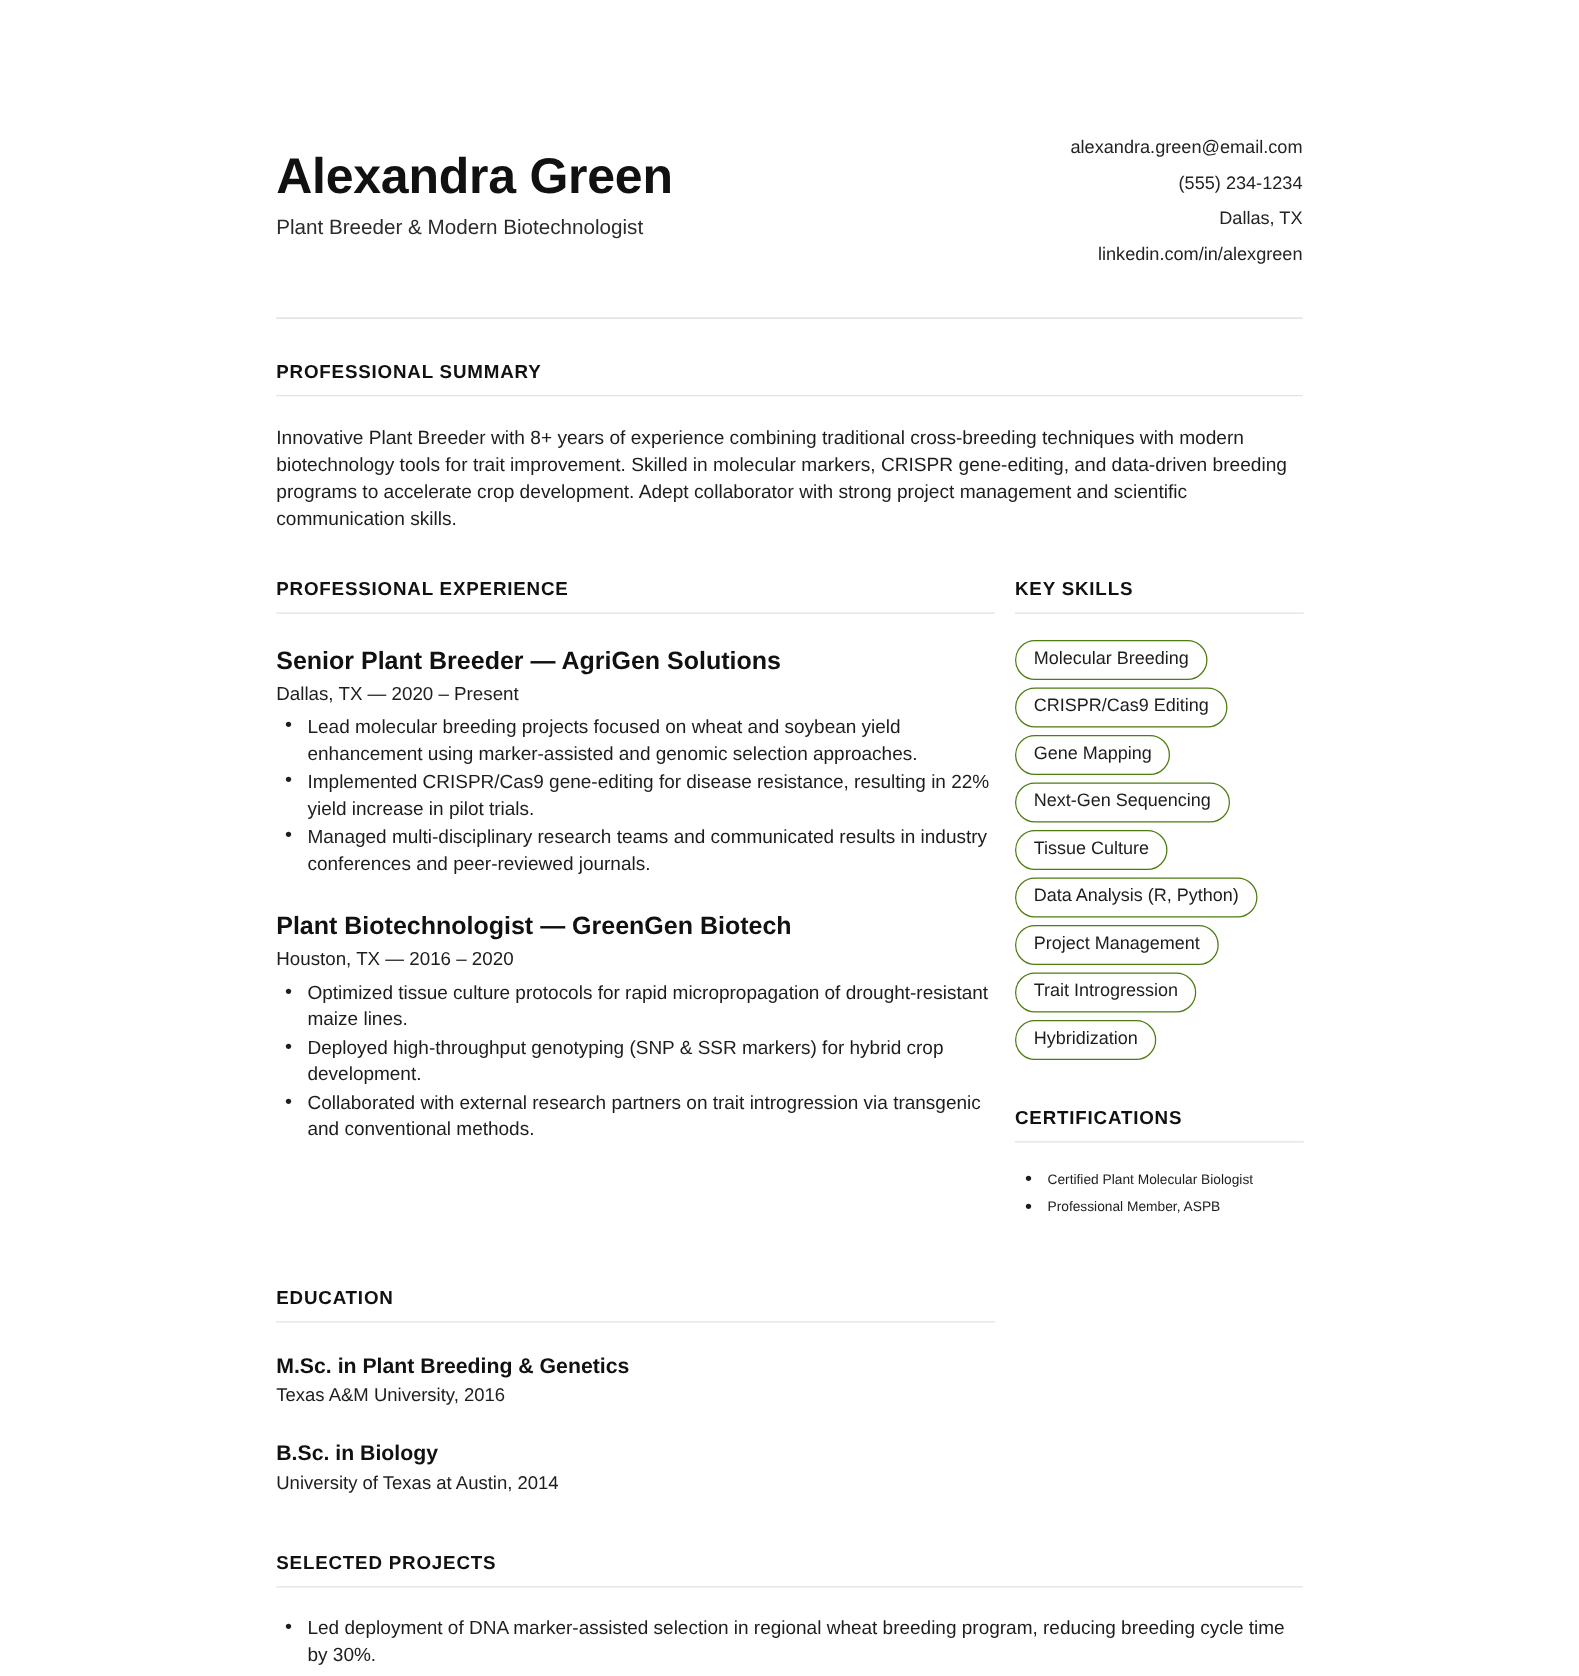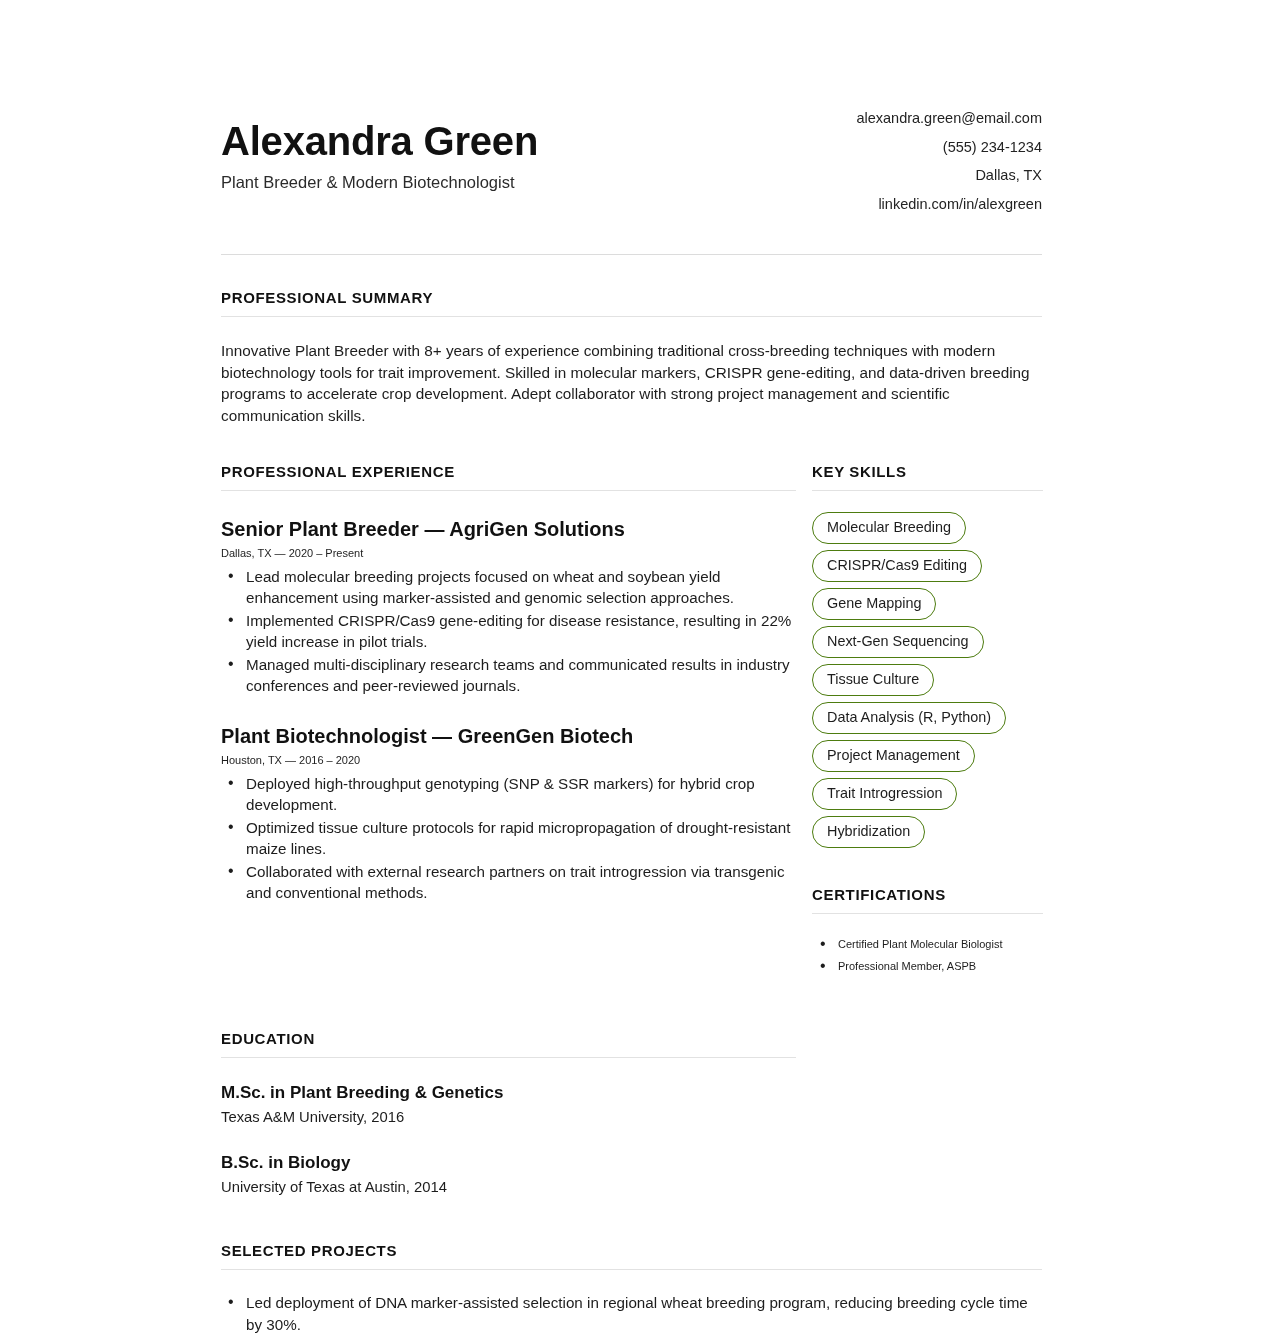--- a/index.html
+++ b/index.html
@@ -103,21 +103,21 @@
   .job { margin-top: 26px; }
   .job.first { margin-top: 25px; }
   .job-heading {
     font-size: 20px;
     font-weight: bold;
     color: #111111;
     line-height: 1.3;
     margin: 0;
   }
   .job-meta {
-    font-size: 11px;
+    font-size: 15px;
     color: #1d1d1d;
     line-height: 1.35;
     margin: 4px 0 0 0;
   }
   ul.bullets {
     list-style: none;
     margin: 5px 0 0 0;
     padding: 0;
   }
   ul.bullets li {
@@ -244,22 +244,22 @@
             <li>Lead molecular breeding projects focused on wheat and soybean yield enhancement using marker-assisted and genomic selection approaches.</li>
             <li>Implemented CRISPR/Cas9 gene-editing for disease resistance, resulting in 22% yield increase in pilot trials.</li>
             <li>Managed multi-disciplinary research teams and communicated results in industry conferences and peer-reviewed journals.</li>
           </ul>
         </div>
 
         <div class="job">
           <div class="job-heading">Plant Biotechnologist — GreenGen Biotech</div>
           <div class="job-meta">Houston, TX — 2016 – 2020</div>
           <ul class="bullets">
+            <li>Optimized tissue culture protocols for rapid micropropagation of drought-resistant maize lines.</li>
             <li>Deployed high-throughput genotyping (SNP &amp; SSR markers) for hybrid crop development.</li>
-            <li>Optimized tissue culture protocols for rapid micropropagation of drought-resistant maize lines.</li>
             <li>Collaborated with external research partners on trait introgression via transgenic and conventional methods.</li>
           </ul>
         </div>
       </div>
     </div>
 
     <div class="col-gap"></div>
 
     <div class="col-right">
       <div>

